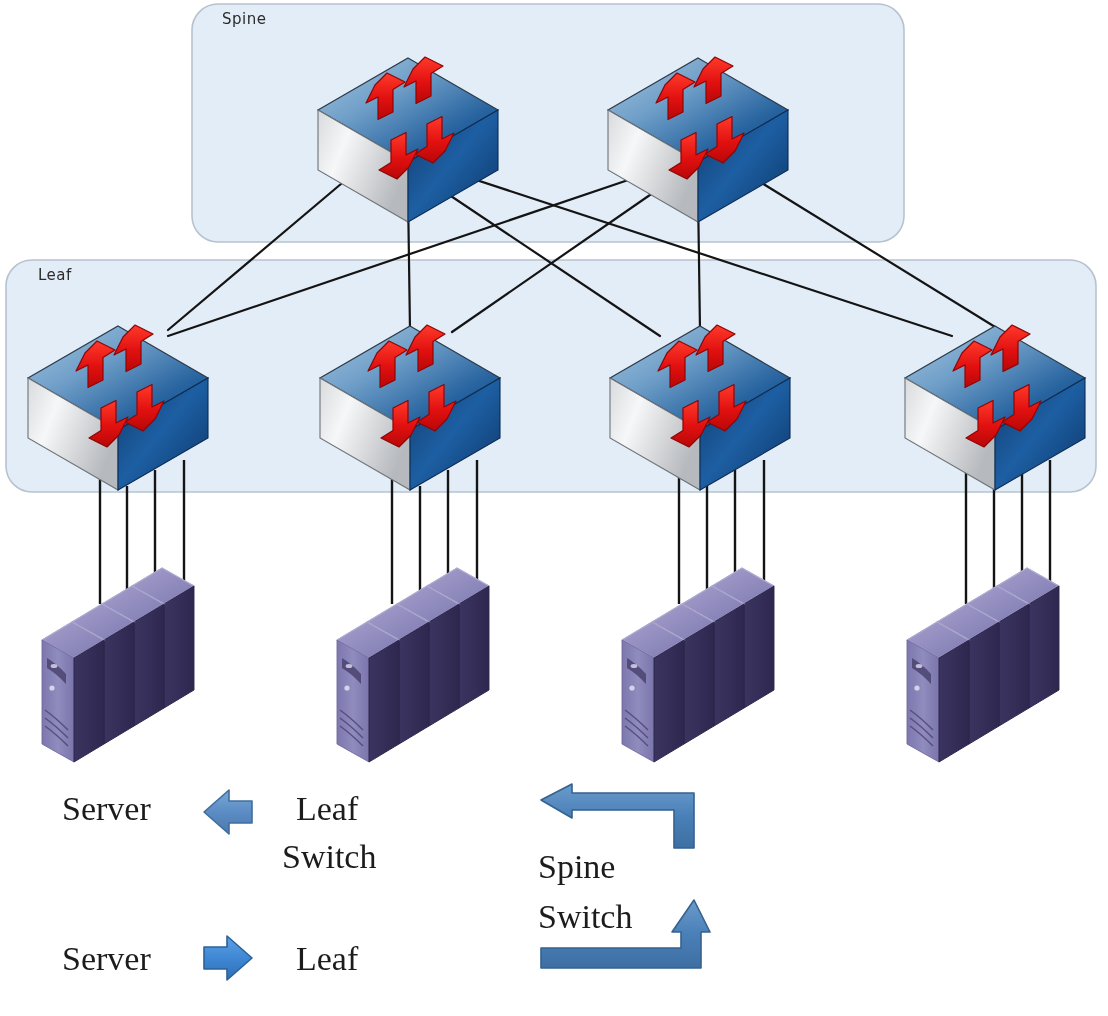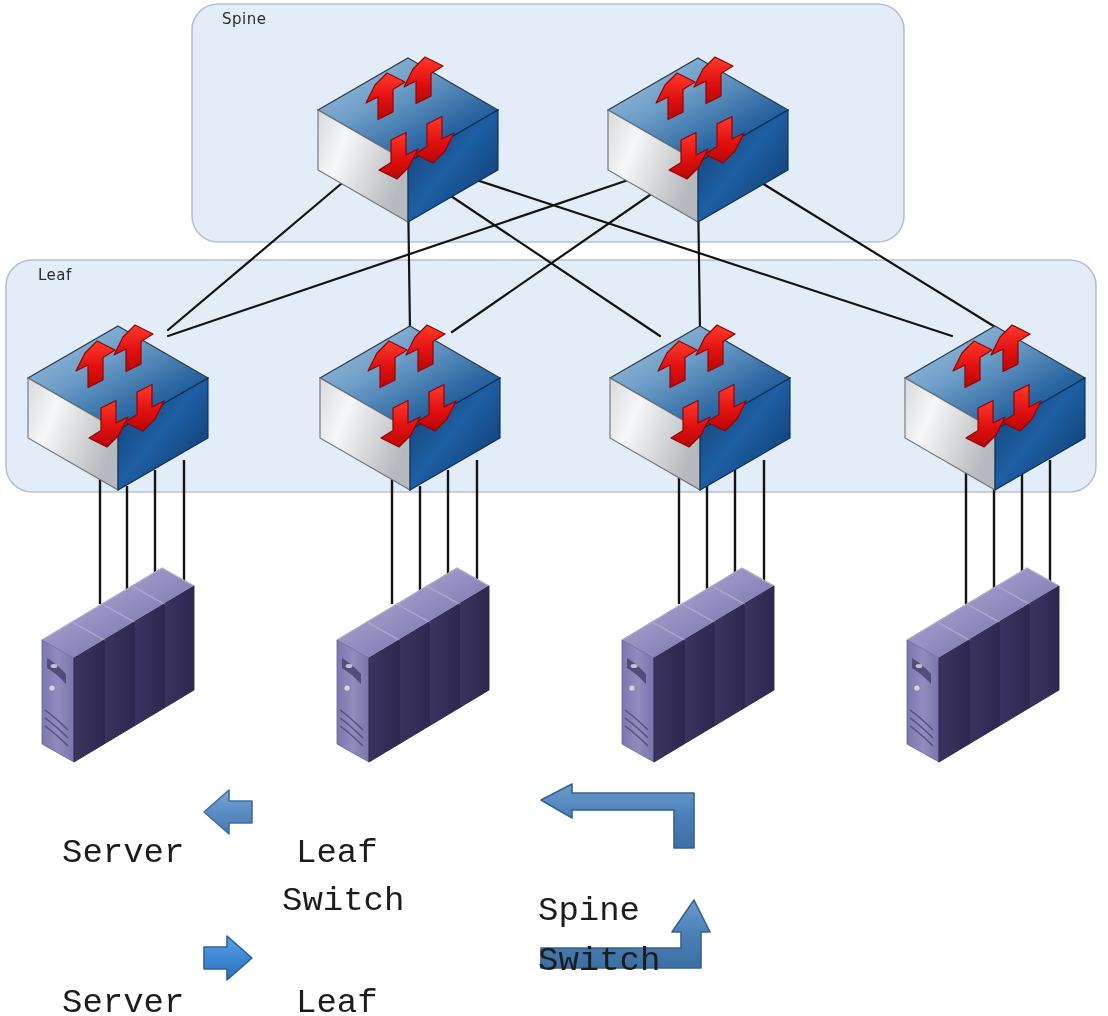--- a/index.html
+++ b/index.html
@@ -32,24 +32,23 @@
     font-size: 15px;
     color: #2b2b2b;
     letter-spacing: 0.5px;
     white-space: nowrap;
   }
   #spine-zone-label { left: 222px; top: 10px; }
   #leaf-zone-label  { left: 38px;  top: 266px; }
 
   .legend-text {
     position: absolute;
-    font-family: Liberation Mono, monospace;
+    font-family: Liberation Serif, serif;
     color: #1c1c1c;
     white-space: nowrap;
-    margin-top: 44px;
   }
   .legend-big { font-size: 34px; }
   .legend-row1-server { left: 62px;  top: 790px; }
   .legend-row1-leaf   { left: 296px; top: 790px; }
   .legend-row1-switch { left: 282px; top: 838px; }
   .legend-row2-server { left: 62px;  top: 940px; }
   .legend-row2-leaf   { left: 296px; top: 940px; }
   .legend-spine-word   { left: 538px; top: 848px; font-size: 34px; }
   .legend-spine-switch { left: 538px; top: 898px; font-size: 34px; }
 

